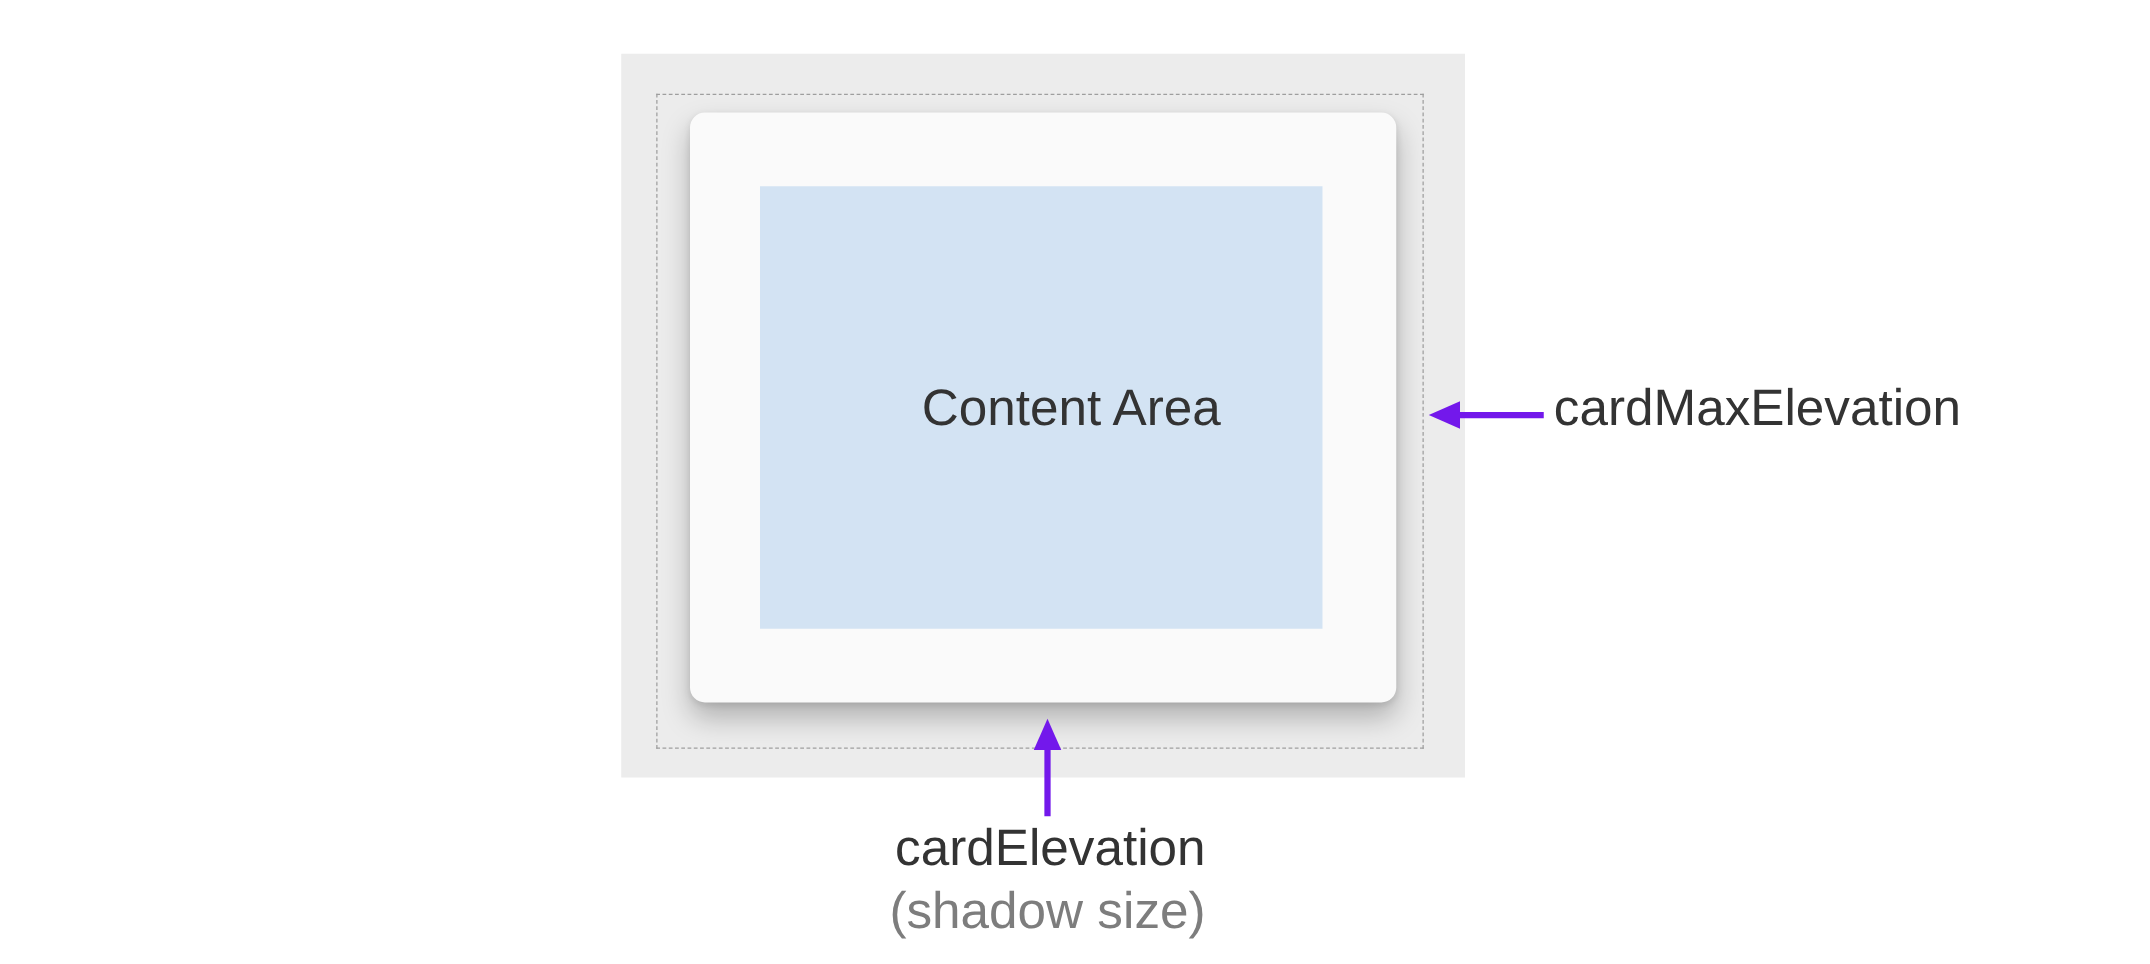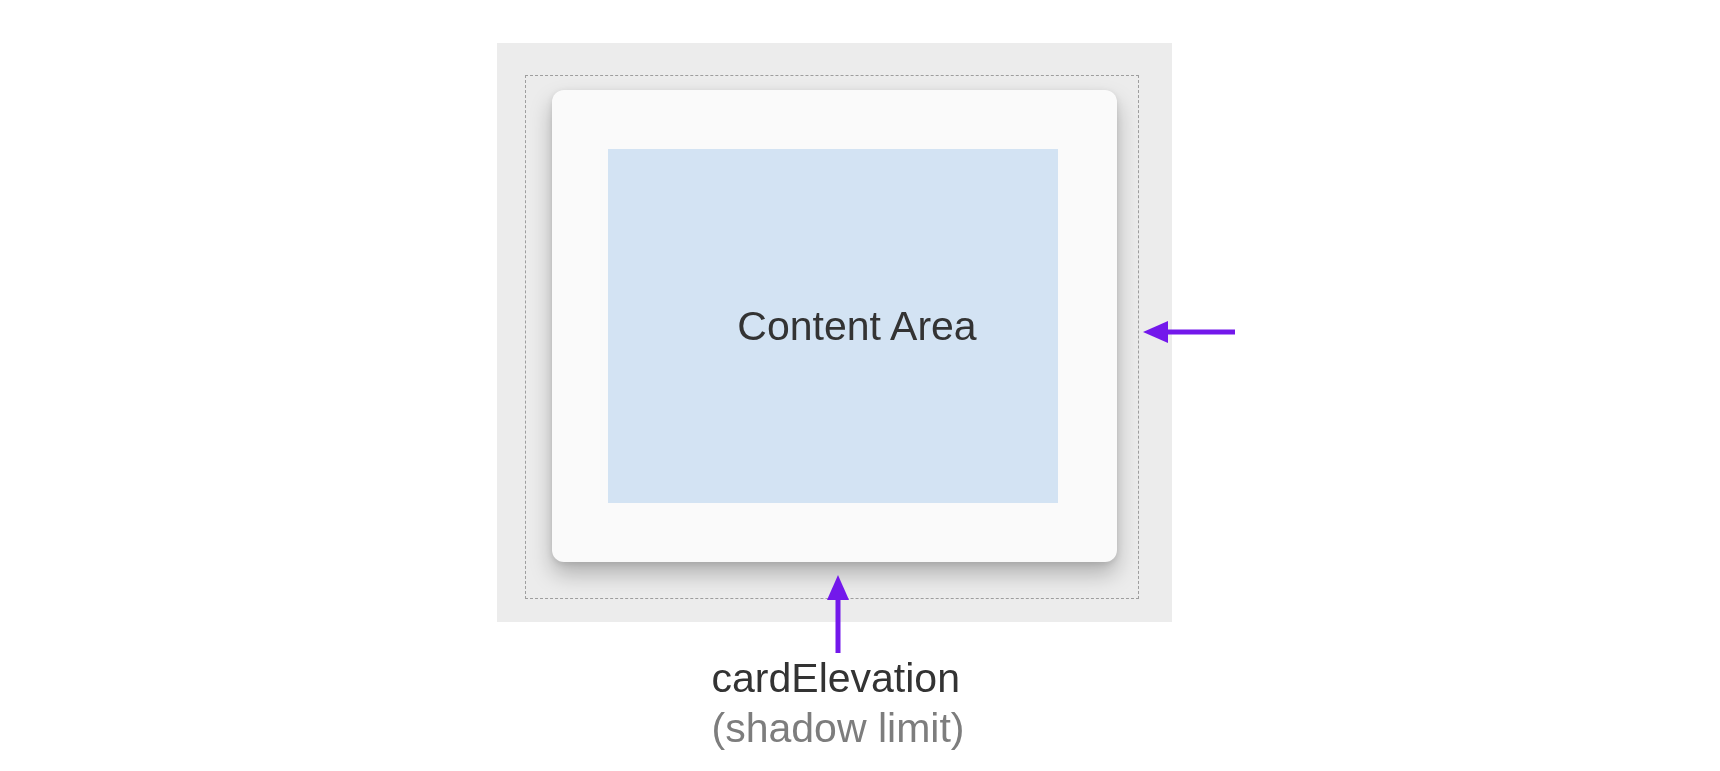--- a/index.html
+++ b/index.html
@@ -58,21 +58,21 @@
   .arrow-up    { left: 823px;  top: 573px; }
   .label {
     position: absolute;
     font-size: 41px;
     line-height: 50px;
     white-space: nowrap;
   }
   .label-main { color: var(--label-primary, #3a3a3a); }
   .label-sub  { color: var(--label-secondary, #7d7d7d); }
   .label-right  { left: 1243px; top: 301px; text-align: left; }
-  .label-bottom { left: 838px;  top: 653px; transform: translateX(-50%); text-align: left; }
+  .label-bottom { left: 838px;  top: 653px; transform: translateX(-50%); text-align: right; }
 </style>
 </head>
 <body>
 
 <div class="canvas">
 
   <div class="stage">
     <div class="boundary"></div>
     <div class="card">
       <div class="content">
@@ -80,25 +80,26 @@
       </div>
     </div>
   </div>
 
   <svg class="arrow arrow-right" width="97" height="30" viewBox="0 0 97 30">
     <line x1="94" y1="15" x2="24" y2="15"></line>
     <polygon points="2,15 27,4 27,26"></polygon>
   </svg>
 
   <div class="label label-right">
+    <div class="label-main">cardMaxElevation</div>
   </div>
 
   <svg class="arrow arrow-up" width="30" height="82" viewBox="0 0 30 82">
     <line x1="15" y1="80" x2="15" y2="24"></line>
     <polygon points="15,2 4,27 26,27"></polygon>
   </svg>
 
   <div class="label label-bottom">
     <div class="label-main">cardElevation</div>
-    <div class="label-sub">(shadow limit)</div>
+    <div class="label-sub">(shadow size)</div>
   </div>
 
 </div>
 
 </body></html>

